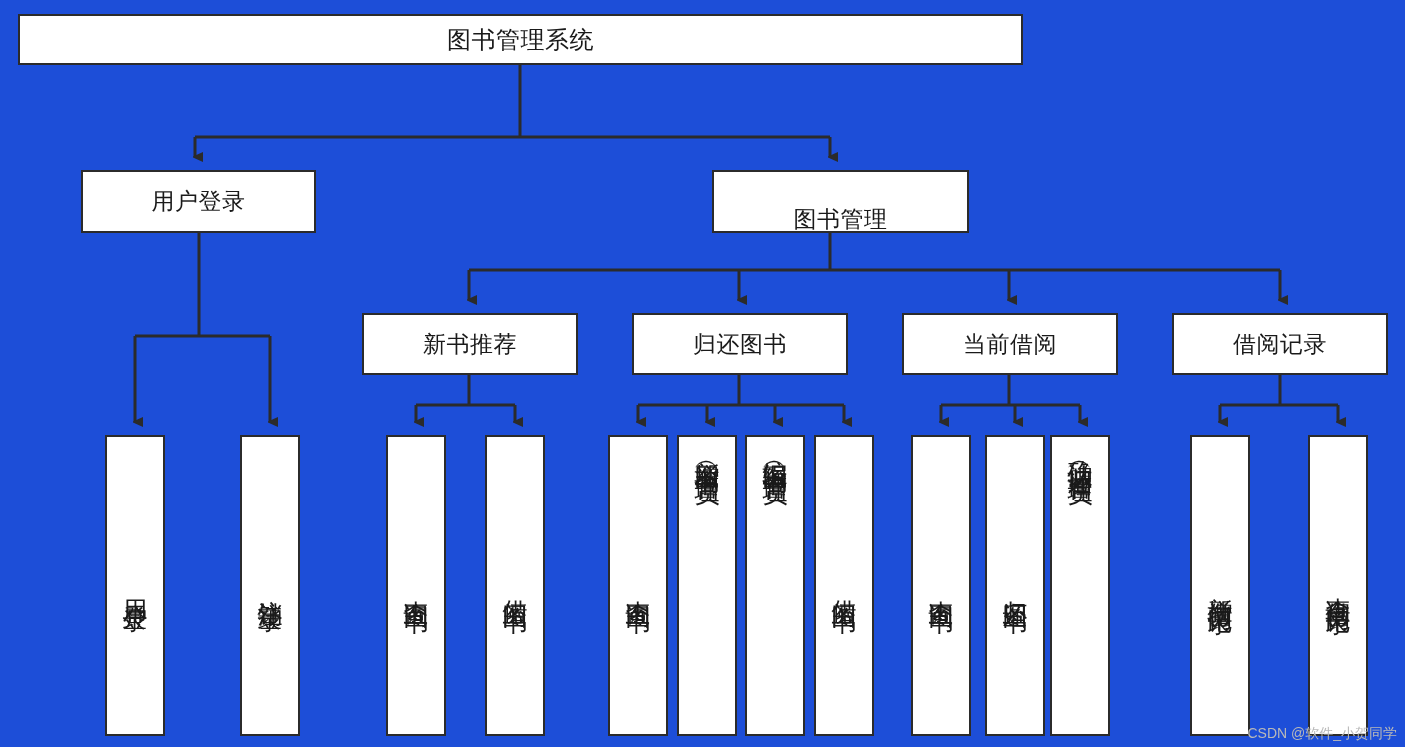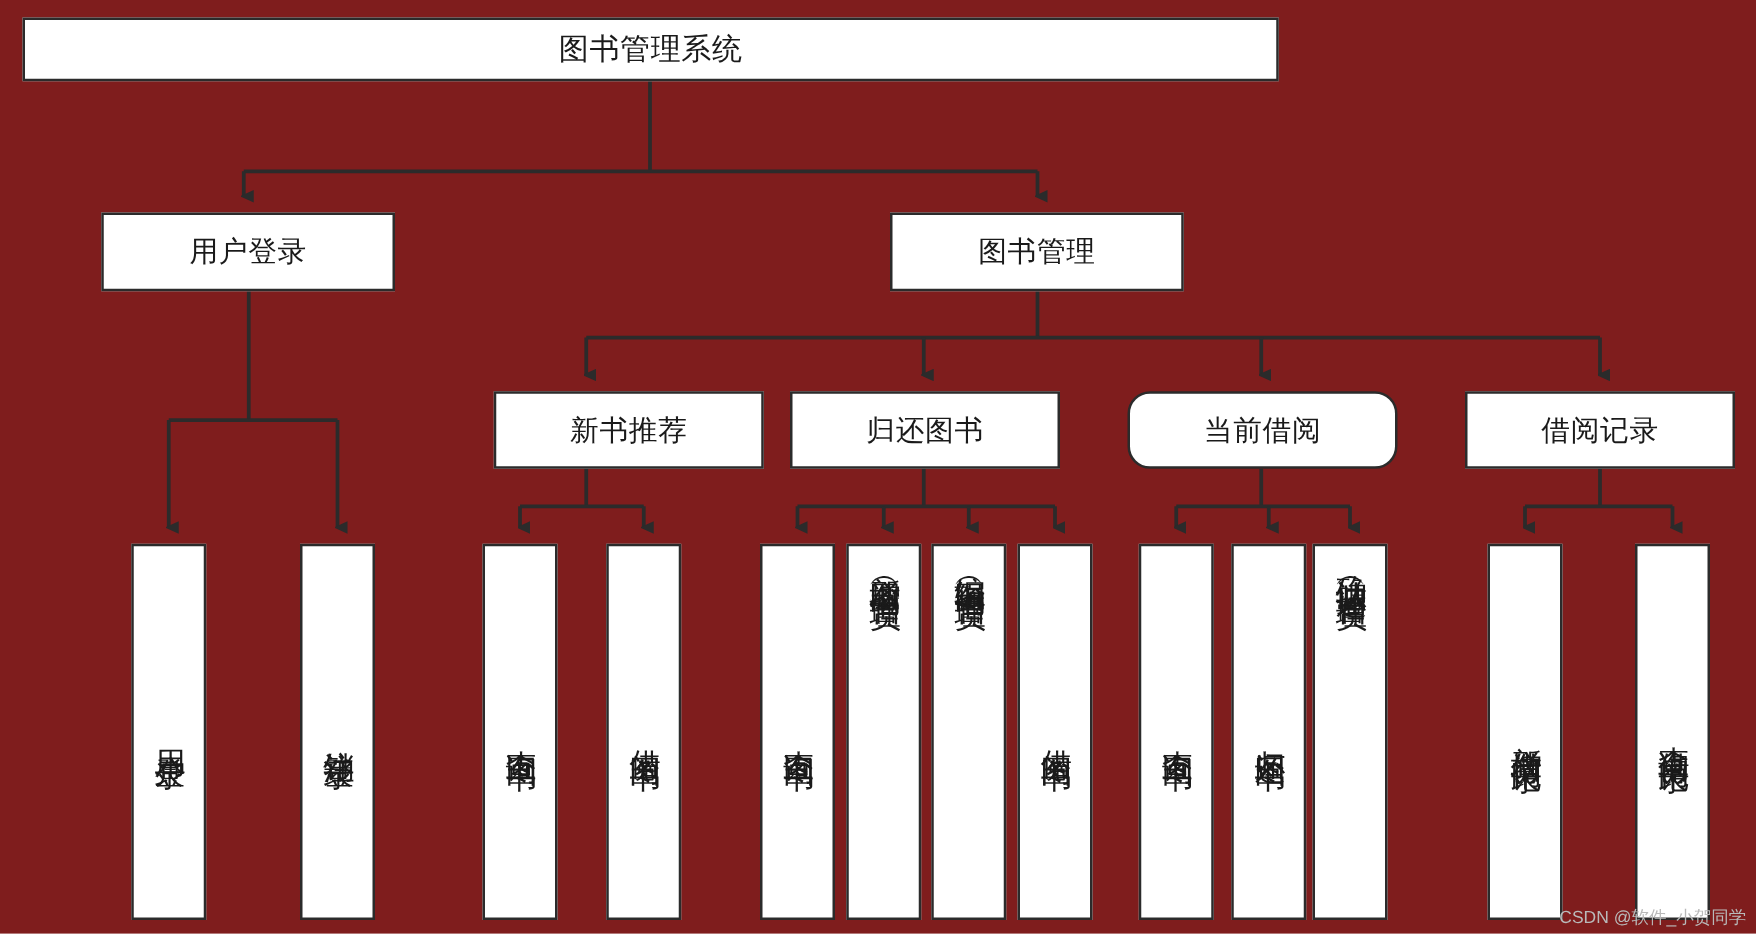--- a/index.html
+++ b/index.html
@@ -7,21 +7,21 @@
     padding: 0;
     background: #ffffff;
   }
   body {
     font-family: "Liberation Sans", "DejaVu Sans", sans-serif;
   }
   #stage {
     position: relative;
     width: 1405px;
     height: 747px;
-    background: #7f1d1d;
+    background: #1d4ed8;
     overflow: hidden;
     text-decoration: underline;
   }
   #diagram-svg {
     position: absolute;
     left: 0;
     top: 0;
     width: 1405px;
     height: 747px;
   }
@@ -131,33 +131,33 @@
   </svg>
 
   <div class="node-box root" id="root-node" style="left: 18px; top: 14px; width: 1005px; height: 51px;">
     <span class="node-label h-label">图书管理系统</span>
   </div>
 
   <div id="level2-layer">
       <div class="node-box" style="left: 81px; top: 170px; width: 235px; height: 63px;">
         <span class="node-label h-label">用户登录</span>
       </div>
-      <div class="node-box" style="left: 712px; top: 170px; width: 235px; height: 63px;">
+      <div class="node-box" style="left: 712px; top: 170px; width: 257px; height: 63px; align-items: flex-end;">
         <span class="node-label h-label">图书管理</span>
       </div>
     </div>
 
   <div id="level3-layer">
-      <div class="node-box" style="left: 362px; top: 313px; width: 216px; height: 62px; margin-left: 33px;">
+      <div class="node-box" style="left: 362px; top: 313px; width: 216px; height: 62px;">
         <span class="node-label h-label">新书推荐</span>
       </div>
       <div class="node-box" style="left: 632px; top: 313px; width: 216px; height: 62px;">
         <span class="node-label h-label">归还图书</span>
       </div>
-      <div class="node-box" style="left: 902px; top: 313px; width: 216px; height: 62px; border-radius: 18px;">
+      <div class="node-box" style="left: 902px; top: 313px; width: 216px; height: 62px;">
         <span class="node-label h-label">当前借阅</span>
       </div>
       <div class="node-box" style="left: 1172px; top: 313px; width: 216px; height: 62px;">
         <span class="node-label h-label">借阅记录</span>
       </div>
     </div>
 
   <div id="leaf-layer">
       <div class="node-box leaf-box centered" style="left: 105px; top: 435px; width: 60px; height: 301px;">
         <span class="node-label v-label">用户登录</span>

